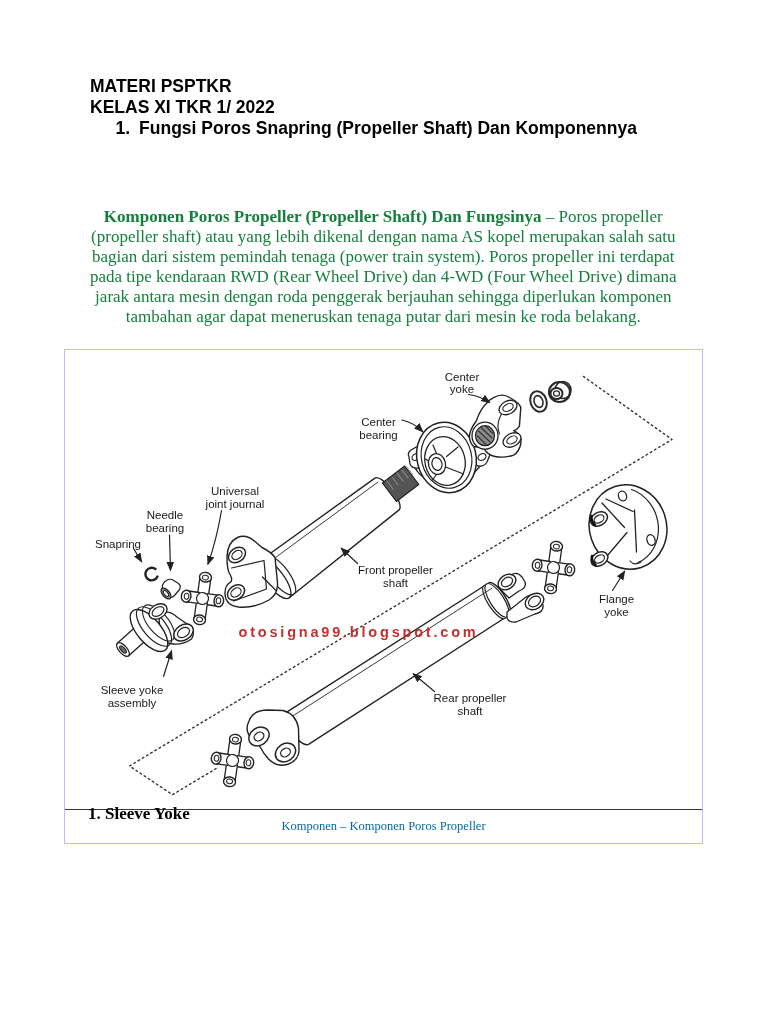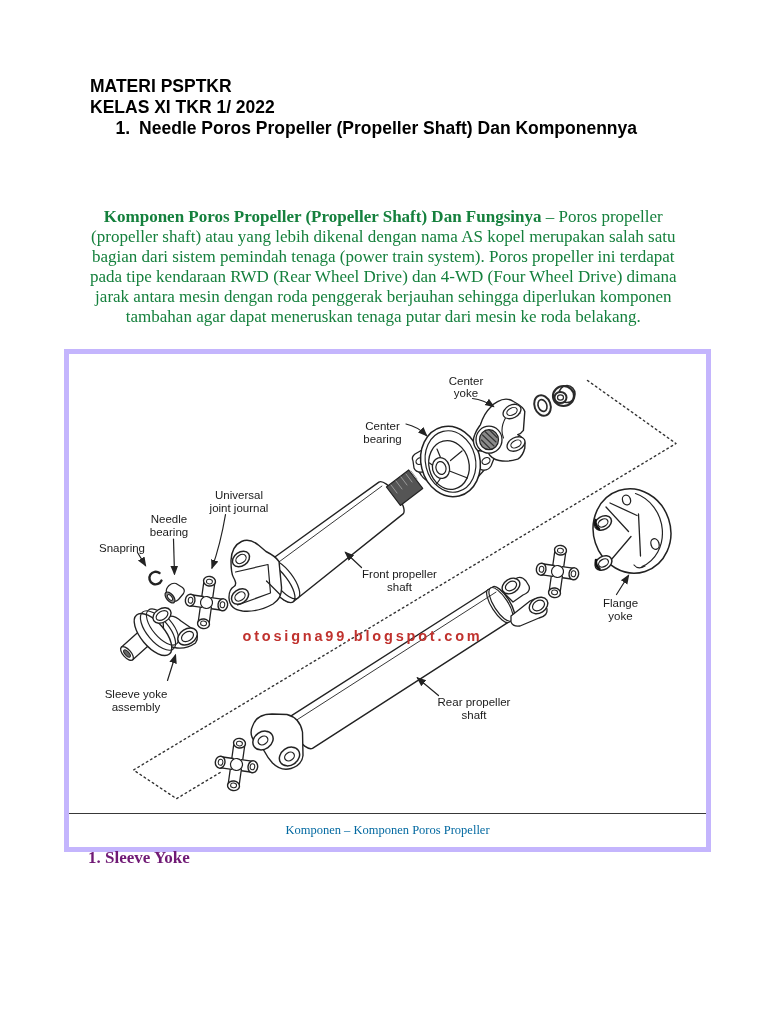--- a/index.html
+++ b/index.html
@@ -1,25 +1,25 @@
 <!DOCTYPE html>
 <html><head>
 <meta charset="utf-8">
 <style>
 html,body{margin:0;padding:0;background:#ffffff;}
 body{width:768px;height:1024px;position:relative;overflow:hidden;}
 .hdr{position:absolute;left:90px;top:76px;font:bold 17.5px "Liberation Sans",sans-serif;color:#000;line-height:21px;white-space:nowrap;}
 .para{position:absolute;left:90px;top:207px;font:17px "Liberation Serif",serif;color:#15803d;line-height:20.1px;white-space:nowrap;text-align:center;}
-.figbox{position:absolute;left:64px;top:349px;width:637px;height:493px;border:5px solid #c4b5fd;}
+.figbox{position:absolute;left:64px;top:349px;width:637px;height:493px;border:1px solid #c4b5fd;}
 .cap{position:absolute;left:0;right:0;top:459px;border-top:1px solid #383838;height:33px;text-align:center;font:12.5px "Liberation Serif",serif;color:#0369a1;line-height:33px;}
-.sy{position:absolute;left:88px;top:848px;font:bold 17px "Liberation Serif",serif;color:#701a75;}
+.sy{position:absolute;left:88px;top:804px;font:bold 17px "Liberation Serif",serif;color:#000000;}
 </style>
 </head>
 <body>
-<div class="hdr">MATERI PSPTKR<br>KELAS XI TKR 1/ 2022<br><span style="padding-left:25.5px">1.</span><span style="padding-left:9px">Needle Poros Propeller (Propeller Shaft) Dan Komponennya</span></div>
+<div class="hdr">MATERI PSPTKR<br>KELAS XI TKR 1/ 2022<br><span style="padding-left:25.5px">1.</span><span style="padding-left:9px">Fungsi Poros Snapring (Propeller Shaft) Dan Komponennya</span></div>
 <div class="para"><b>Komponen Poros Propeller (Propeller Shaft) Dan Fungsinya</b> – Poros propeller<br>(propeller shaft) atau yang lebih dikenal dengan nama AS kopel merupakan salah satu<br>bagian dari sistem pemindah tenaga (power train system). Poros propeller ini terdapat<br>pada tipe kendaraan RWD (Rear Wheel Drive) dan 4-WD (Four Wheel Drive) dimana<br>jarak antara mesin dengan roda penggerak berjauhan sehingga diperlukan komponen<br>tambahan agar dapat meneruskan tenaga putar dari mesin ke roda belakang.</div>
 <div class="figbox">
 <svg width="637" height="493" viewBox="0 0 637 493">
 <defs>
 <marker id="ah" viewBox="0 0 10 10" refX="8.5" refY="5" markerWidth="8" markerHeight="8" orient="auto">
           <path d="M0 1L10 5L0 9z" fill="#222"></path>
         </marker>
 <g id="spider">
 <circle cx="0" cy="0" r="7" fill="#fff" stroke="#222" stroke-width="1.3"></circle>
 <g>

